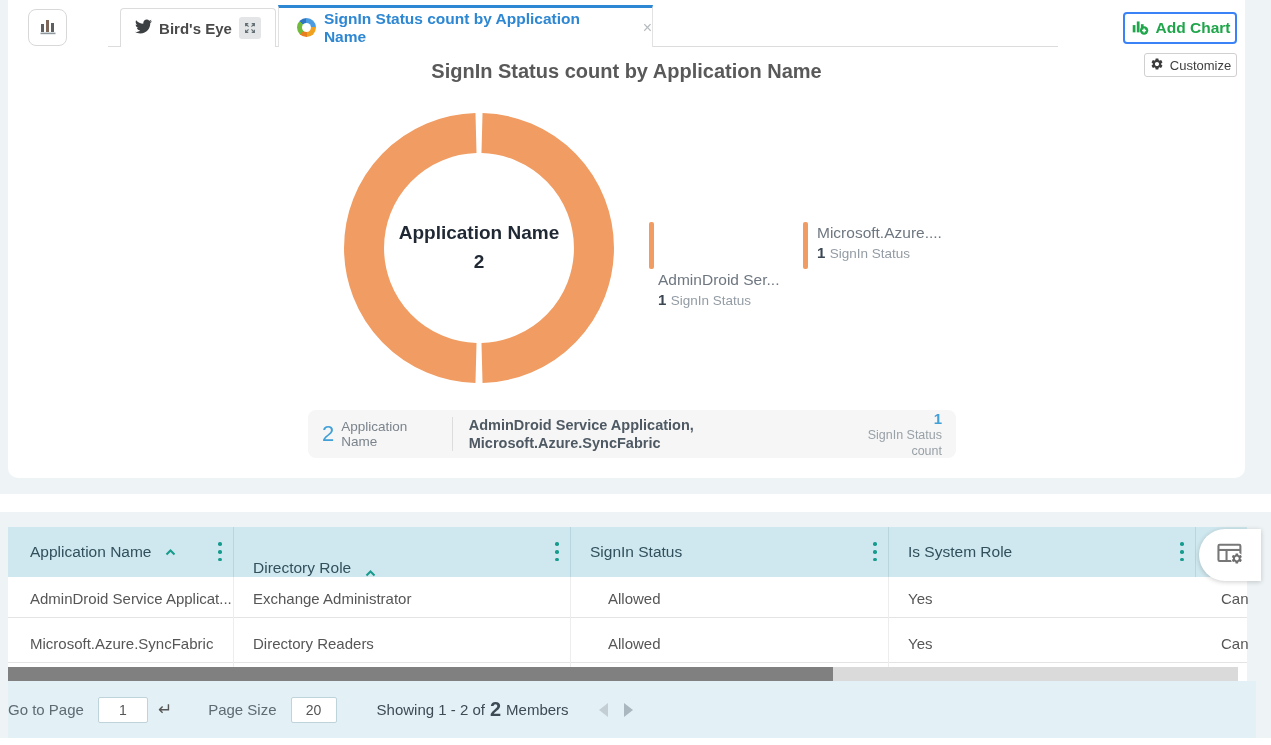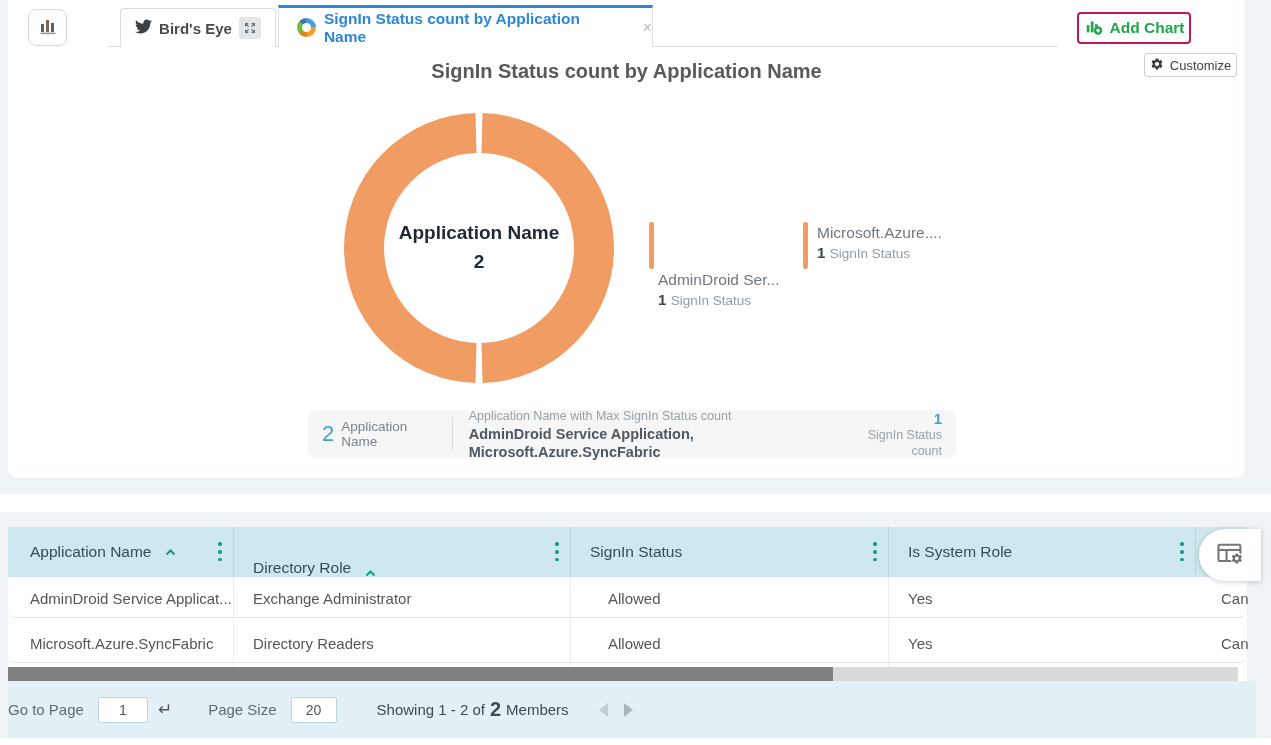--- a/index.html
+++ b/index.html
@@ -21,22 +21,22 @@
   .expand-box { width:22px; height:22px; background:#e3e5e6; border-radius:3px; display:flex; align-items:center; justify-content:center; }
 
   .tab.active-tab { left:270px; top:5px; width:375px; height:42px; border:1px solid #e2e2e2; border-bottom:none;
                     border-top:3px solid #2d87d3; z-index:3; padding-left:18px; gap:8px; }
   .tab.active-tab .alabel { font-size:15.5px; font-weight:700; color:#2d87d3; }
   .tabclose { margin-left:10px; font-size:16px; color:#b5babe; }
   .tabdonut { position:relative; width:19px; height:19px; border-radius:50%;
               background:conic-gradient(#4b9be0 0 25%, #f0a11f 25% 50%, #e87f1e 50% 62%, #71ba3c 62% 87%, #2f77c0 87% 100%); }
   .tabdonut .hole { position:absolute; left:5px; top:5px; width:9px; height:9px; background:#fff; border-radius:50%; }
 
-  .add-chart { position:absolute; left:1069px; top:12px; width:114px; height:32px; background:#fff;
-               border:2px solid #be185d; border-radius:4px; color:#1fa64b; font-size:15.5px; font-weight:700;
+  .add-chart { position:absolute; left:1115px; top:12px; width:114px; height:32px; background:#fff;
+               border:2px solid #3b82f6; border-radius:4px; color:#1fa64b; font-size:15.5px; font-weight:700;
                display:flex; align-items:center; justify-content:center; gap:6px; cursor:pointer; font-family:inherit; }
   .customize { position:absolute; left:1136px; top:53px; width:93px; height:24px; background:#fff;
                border:1px solid #d0d0d0; border-radius:3px; color:#3f3f3f; font-size:13px;
                display:flex; align-items:center; justify-content:center; gap:6px; cursor:pointer; font-family:inherit; }
 
   .chart-title { position:absolute; left:0; top:60px; width:1237px; text-align:center;
                  font-size:20px; font-weight:700; color:#595959; }
 
   .donut-svg { position:absolute; left:331px; top:108px; }
   .donut-center { position:absolute; left:331px; top:218px; width:280px; text-align:center;
@@ -67,21 +67,21 @@
   
   .table-bg { position:absolute; left:8px; top:527px; width:1239px; height:154px; background:#fff; }
   .thead { position:absolute; left:8px; top:527px; width:1239px; height:50px; background:#cfe7ee; }
   .th { position:absolute; top:0; height:50px; display:flex; align-items:center;
         font-size:15.5px; color:#31505c; }
   .th .caret { margin-left:14px; display:flex; }
   .vline { position:absolute; top:0; width:1px; height:50px; background:#b9d6df; }
   .dots { position:absolute; top:13px; width:4px; display:flex; flex-direction:column; align-items:center; cursor:pointer; }
   .dots .d { width:3.5px; height:3.5px; border-radius:50%; background:#169b8d; margin:2.2px 0; }
 
-  .trow { position:absolute; left:8px; width:1239px; height:41px; background:#fff; border-bottom:1px solid #e4e4e4;border-radius:8px; }
+  .trow { position:absolute; left:8px; width:1239px; height:41px; background:#fff; border-bottom:1px solid #e4e4e4; }
   .td { position:absolute; top:0; height:44px; line-height:44px; font-size:15px; color:#565656; white-space:nowrap; }
   .rline { position:absolute; width:1px; height:90px; top:577px; background:#ededed; }
 
   .colbtn { position:absolute; left:1199px; top:529px; width:62px; height:52px; background:#fff;
             border:none; border-radius:26px 0 0 26px; box-shadow:0 1px 5px rgba(0,0,0,.2);
             display:flex; align-items:center; justify-content:center; cursor:pointer; z-index:4; }
 
   .hscroll { position:absolute; left:8px; top:667px; width:1230px; height:14px; background:#dadada; }
   .hthumb { position:absolute; left:0; top:0; width:825px; height:14px; background:#808080; cursor:grab; }
 
@@ -191,21 +191,20 @@
         <div><span class="val">1</span>
              <span class="metric">SignIn Status</span></div>
       </span>
     </div>
 
     <div class="summary">
       <span class="s-val">2</span>
       <span class="s-label">Application Name</span>
       <span class="divider"></span>
       <span>
-        <div class="max-cap">Application Name with Max SignIn Status count</div>
         <div class="max-val">AdminDroid Service Application, Microsoft.Azure.SyncFabric</div>
       </span>
       <span class="spacer"></span>
       <span class="right">
         <div class="r-val">1</div>
         <div class="r-cap">SignIn Status count</div>
       </span>
     </div>
   </div>
 

